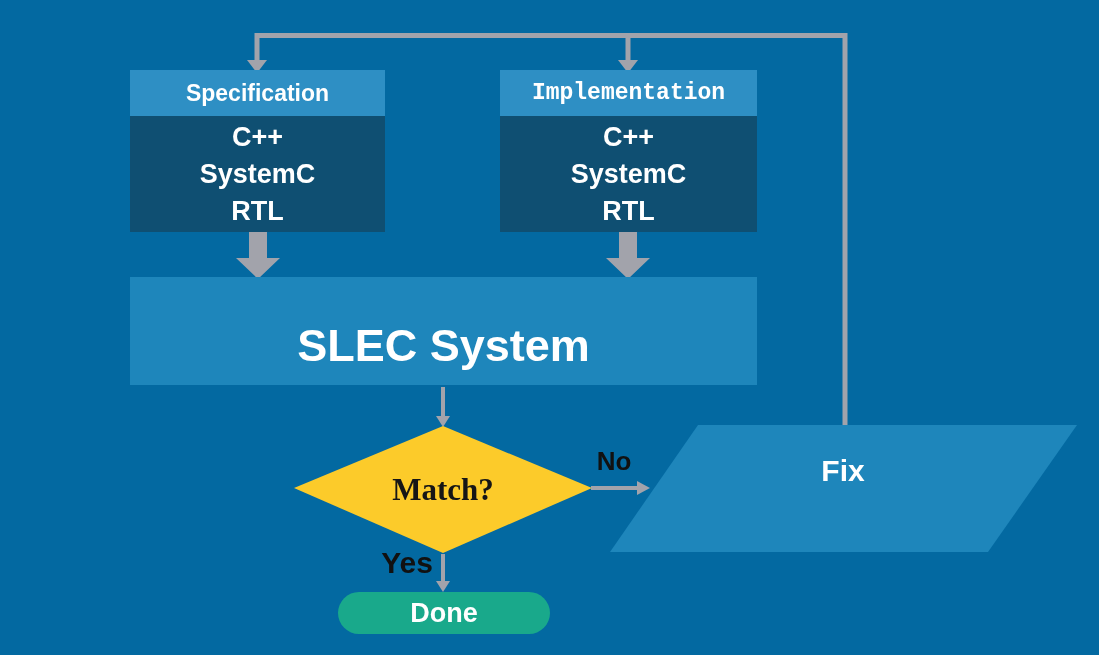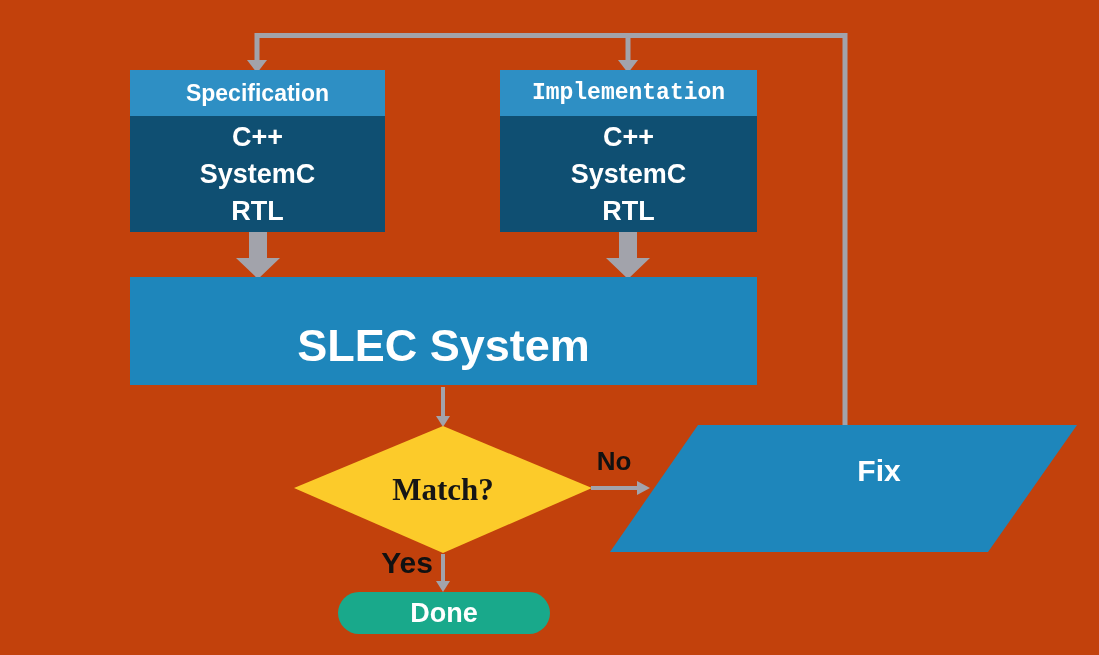--- a/index.html
+++ b/index.html
@@ -1,20 +1,20 @@
 <!DOCTYPE html>
 <html><head>
 <meta charset="utf-8">
 <style>
   html, body { margin: 0; padding: 0; background: #ffffff; }
   .canvas {
     position: relative;
     width: 1099px;
     height: 655px;
-    background: #c2410c;
+    background: #0369a1;
     font-family: "Liberation Sans", sans-serif;
     overflow: hidden;
   }
   .layer {
     position: absolute;
     left: 0; top: 0;
   }
   .label {
     position: absolute;
     display: flex;
@@ -26,21 +26,21 @@
     pointer-events: none;
     white-space: nowrap;
   }
   .label.col { flex-direction: column; }
   .spec-header   { left:130px; top:70px;  width:255px; height:46px;  font-size:23px; }
   .spec-body     { left:130px; top:116px; width:255px; height:116px; font-size:27px; line-height:37px; }
   .impl-header   { left:500px; top:70px;  width:257px; height:46px;  font-size:23px;font-family:Liberation Mono, monospace; }
   .impl-body     { left:500px; top:116px; width:257px; height:116px; font-size:27px; line-height:37px; }
   .slec-label    { left:130px; top:277px; width:627px; height:137px; font-size:45px; }
   .match-label   { left:294px; top:426px; width:298px; height:127px; font-size:31px; color:#161616;font-family:Liberation Serif, serif; }
-  .fix-label     { left:676px; top:425px; width:406px; height:91px; font-size:30px; line-height:40px;justify-content:center; }
+  .fix-label     { left:640px; top:425px; width:406px; height:91px; font-size:30px; line-height:40px;justify-content:center; }
   .done-label    { left:338px; top:592px; width:212px; height:42px;  font-size:27px; }
   .no-label      { left:584px; top:446px; width:60px;  height:30px;  font-size:26px; color:#111111;text-align:right; }
   .yes-label     { left:377px; top:548px; width:60px;  height:30px;  font-size:30px; color:#111111; }
 </style>
 </head>
 <body>
 
 <div class="canvas">
 
   <svg class="layer" width="1099" height="655" viewBox="0 0 1099 655">

